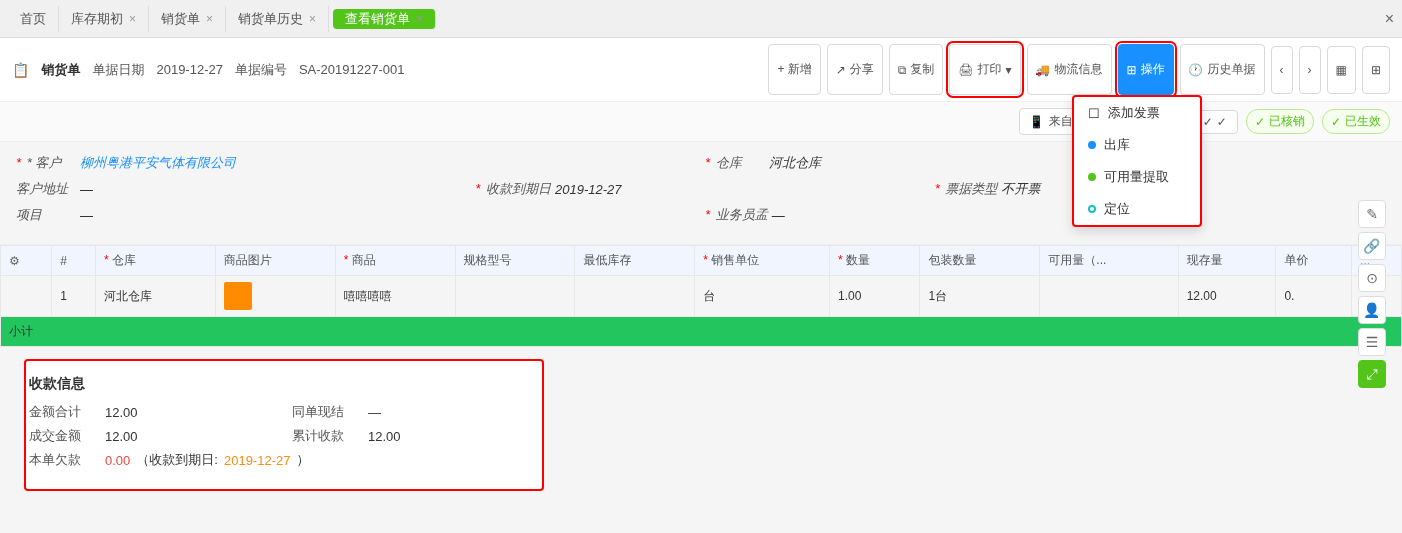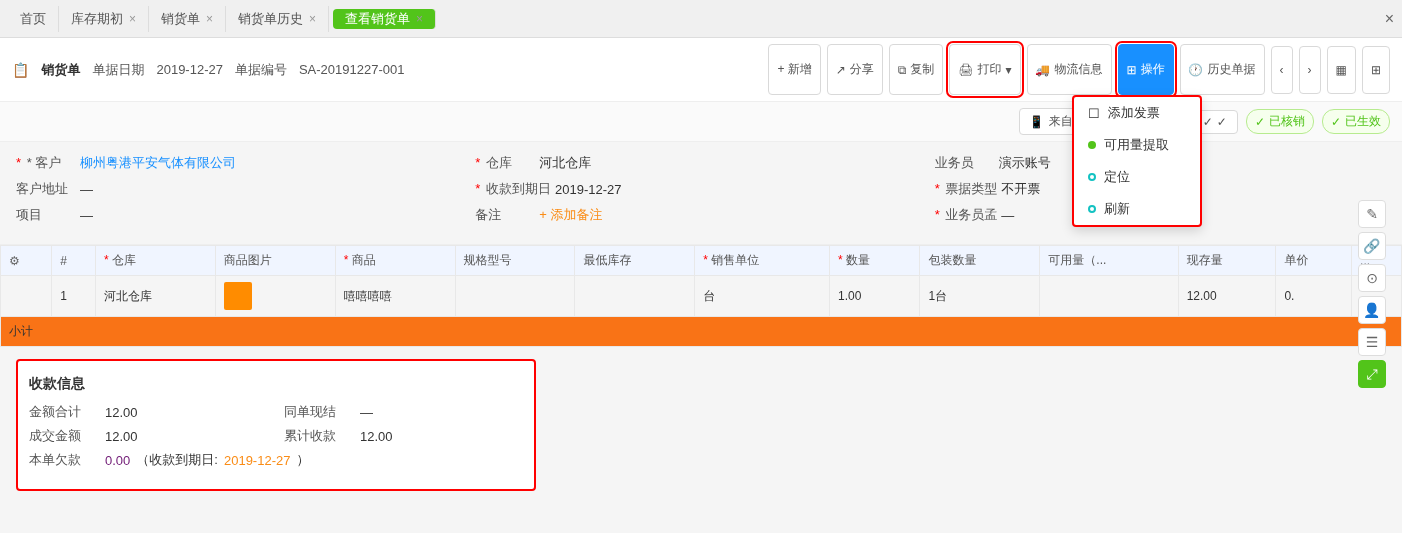--- a/index.html
+++ b/index.html
@@ -58,21 +58,21 @@
     }
     .status-badge {
       display: flex; align-items: center; gap: 4px; padding: 3px 8px;
       border-radius: 12px; font-size: 12px; white-space: nowrap;
     }
     .badge-gray { background: #f5f5f5; border: 1px solid #ddd; color: #999; }
     .badge-green { background: #f6ffed; border: 1px solid #b7eb8f; color: #52c41a; }
 
     
     .form-section {
-      padding: 12px 16px; border-bottom: 1px solid #eee;
+      padding: 12px 16px; border-bottom: 1px solid #eee; font-style: italic;
     }
     .form-row { display: flex; align-items: center; gap: 8px; margin-bottom: 8px; }
     .form-field { display: flex; align-items: center; gap: 4px; flex: 1; }
     .field-label { color: #555; white-space: nowrap; font-size: 13px; min-width: 60px; }
     .field-required { color: red; margin-right: 2px; }
     .field-value { color: #333; font-size: 13px; }
     .field-value.link { color: #1890ff; cursor: pointer; }
     .add-note { color: #fa8c16; cursor: pointer; font-size: 13px; display: flex; align-items: center; gap: 3px; }
 
     
@@ -83,35 +83,35 @@
     }
     .data-table th.required::before { content: "* "; color: red; }
     .data-table td {
       border: 1px solid #e8e8e8; padding: 6px 8px; white-space: nowrap;
     }
     .gear-icon { color: #666; cursor: pointer; }
     .product-thumb {
       width: 28px; height: 28px; background: #ff8c00; display: inline-block;
       border-radius: 2px; vertical-align: middle;
     }
-    .subtotal-row td { background: #f97316; }
+    .subtotal-row td { background: #22c55e; }
     .table-container { overflow-x: auto; }
 
     
     .payment-section {
-      margin: 12px 16px; border: 2px solid red; border-radius: 4px; padding: 14px 11px;
+      margin: 12px 24px; border: 2px solid red; border-radius: 4px; padding: 14px 3px;
       max-width: 520px; background: #fff;
     }
     .payment-title { font-weight: bold; font-size: 14px; margin-bottom: 10px; }
     .payment-row { display: flex; align-items: center; gap: 16px; margin-bottom: 6px; }
     .payment-col { display: flex; align-items: center; gap: 6px; flex: 1; }
     .payment-label { color: #555; min-width: 70px; }
     .payment-value { color: #333; }
     .payment-value.orange { color: #fa8c16; }
-    .payment-value.red { color: #701a75; }
+    .payment-value.red { color: #ef4444; }
 
     
     .dropdown-overlay {
       position: absolute; background: #fff; border: 2px solid red; border-radius: 4px;
       box-shadow: 0 4px 12px rgba(0,0,0,0.15); z-index: 100; min-width: 130px;
       top: 95px; right: 200px;
     }
     .dropdown-item {
       display: flex; align-items: center; gap: 8px; padding: 7px 14px;
       cursor: pointer; font-size: 13px; color: #333;
@@ -236,24 +236,20 @@
         </span>
         <span class="field-value link">柳州粤港平安气体有限公司</span>
       </div>
       <div class="form-field">
         <span class="field-label">
           <span class="field-required">*</span>
           仓库
         </span>
         <span class="field-value">河北仓库</span>
       </div>
-      <div class="form-field">
-        <span class="field-label">业务员</span>
-        <span class="field-value">演示账号</span>
-      </div>
     </div>
     <div class="form-row">
       <div class="form-field">
         <span class="field-label">客户地址</span>
         <span class="field-value">—</span>
       </div>
       <div class="form-field">
         <span class="field-label">
           <span class="field-required">*</span>
           收款到期日
@@ -265,24 +261,20 @@
           <span class="field-required">*</span>
           票据类型
         </span>
         <span class="field-value">不开票</span>
       </div>
     </div>
     <div class="form-row">
       <div class="form-field">
         <span class="field-label">项目</span>
         <span class="field-value">—</span>
-      </div>
-      <div class="form-field">
-        <span class="field-label">备注</span>
-        <span class="add-note">+ 添加备注</span>
       </div>
       <div class="form-field">
         <span class="field-label">
           <span class="field-required">*</span>
           业务员孟
         </span>
         <span class="field-value">—</span>
       </div>
     </div>
   </div>
@@ -365,31 +357,31 @@
       </div>
     </div>
   </div>
 
   <div class="dropdown-overlay">
     <div class="dropdown-item">
       <span style="font-size:13px;">☐</span>
       <span>添加发票</span>
     </div>
     <div class="dropdown-item">
+      <span class="dot dot-blue"></span>
+      <span>出库</span>
+    </div>
+    <div class="dropdown-item">
       <span class="dot" style="background:#52c41a;width:8px;height:8px;border-radius:50%;display:inline-block;"></span>
       <span>可用量提取</span>
     </div>
     <div class="dropdown-item">
       <span class="dot" style="background:#13c2c2;width:8px;height:8px;border-radius:50%;display:inline-block;border:2px solid #13c2c2;background:transparent;"></span>
       <span>定位</span>
     </div>
-    <div class="dropdown-item">
-      <span class="dot" style="background:#13c2c2;width:8px;height:8px;border-radius:50%;display:inline-block;border:2px solid #13c2c2;background:transparent;"></span>
-      <span>刷新</span>
-    </div>
   </div>
 
   <div class="right-sidebar">
     <div class="side-btn">
       <span>✎</span>
     </div>
     <div class="side-btn">
       <span>🔗</span>
     </div>
     <div class="side-btn">

